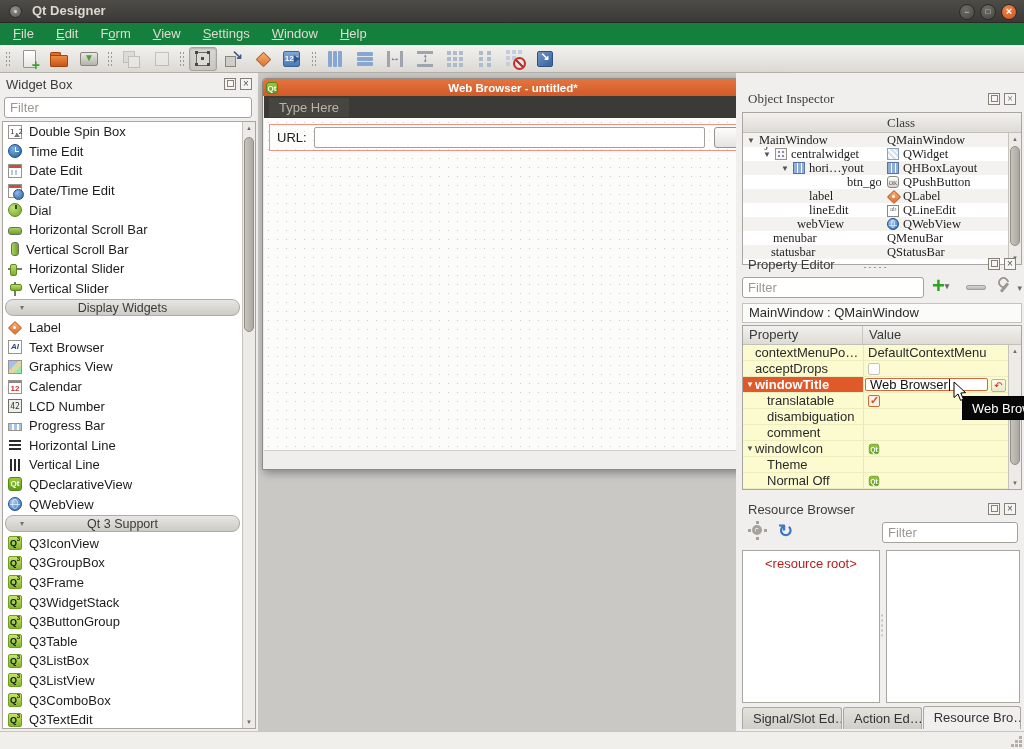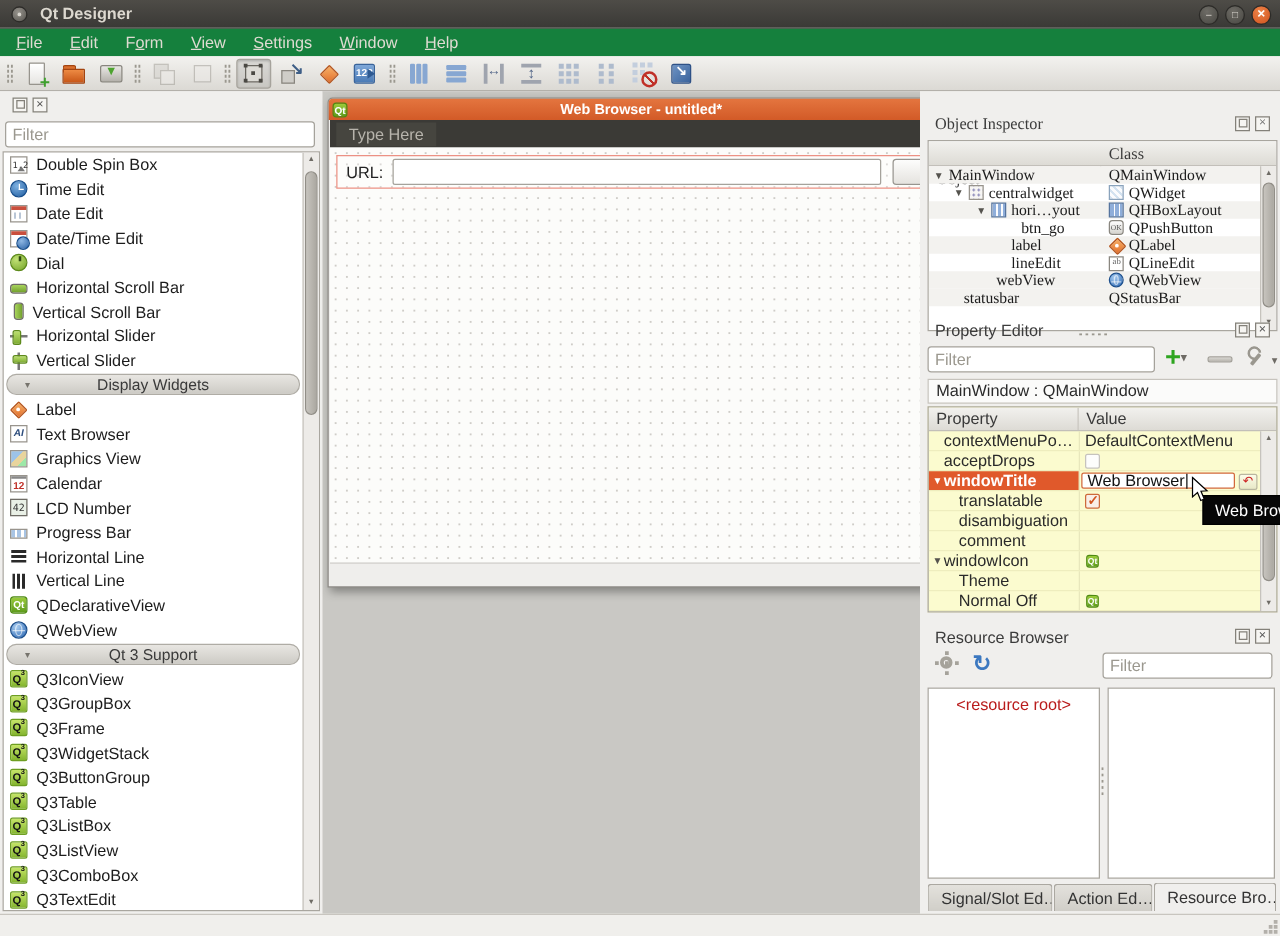--- a/index.html
+++ b/index.html
@@ -320,20 +320,21 @@
       <span class="tbtn">
         <span class="ti ti-break-layout"></span>
       </span>
       <span class="tbtn">
         <span class="ti ti-adjust-size"></span>
       </span>
     </div>
 
   <div class="widgetbox">
     <div class="panel-title">
+      <span class="pt-label">Widget Box</span>
       <span class="pt-btn float"></span>
       <span class="pt-btn close"></span>
     </div>
     <input class="inputbox wb-filter" placeholder="Filter" style="">
     <div class="wb-list">
       <div class="wb-inner">
           <div class="wb-row">
             <span class="icon i-double-spinbox"></span>
             <span>Double Spin Box</span>
           </div>
@@ -527,21 +528,21 @@
                 <span class="tri">▼</span>
                 <span class="icon i-layout-h"></span>
                 <span>hori…yout</span>
               </span>
               <span class="oi-cls">
                 <span class="icon i-layout-h"></span>
                 <span>QHBoxLayout</span>
               </span>
             </div>
             <div class="oi-row">
-              <span class="oi-obj" style="padding-left: 74px;">
+              <span class="oi-obj" style="padding-left: 104px;">
                 <span>btn_go</span>
               </span>
               <span class="oi-cls">
                 <span class="icon i-pushbutton"></span>
                 <span>QPushButton</span>
               </span>
             </div>
             <div class="oi-row alt">
               <span class="oi-obj" style="padding-left: 66px;">
                 <span>label</span>
@@ -560,20 +561,28 @@
                 <span>QLineEdit</span>
               </span>
             </div>
             <div class="oi-row alt">
               <span class="oi-obj" style="padding-left: 54px;">
                 <span>webView</span>
               </span>
               <span class="oi-cls">
                 <span class="icon i-globe"></span>
                 <span>QWebView</span>
+              </span>
+            </div>
+            <div class="oi-row">
+              <span class="oi-obj" style="padding-left: 30px;">
+                <span>menubar</span>
+              </span>
+              <span class="oi-cls">
+                <span>QMenuBar</span>
               </span>
             </div>
             <div class="oi-row alt">
               <span class="oi-obj" style="padding-left: 28px;">
                 <span>statusbar</span>
               </span>
               <span class="oi-cls">
                 <span>QStatusBar</span>
               </span>
             </div>

